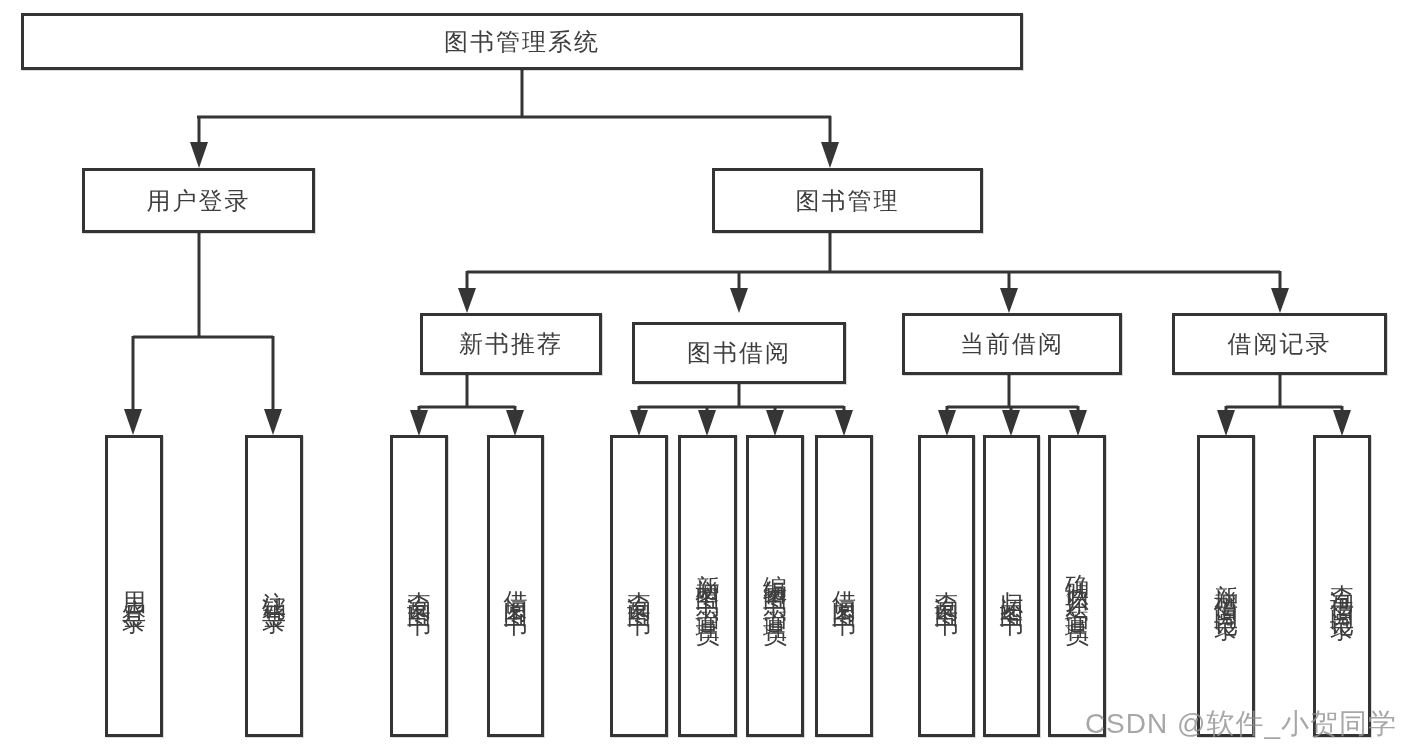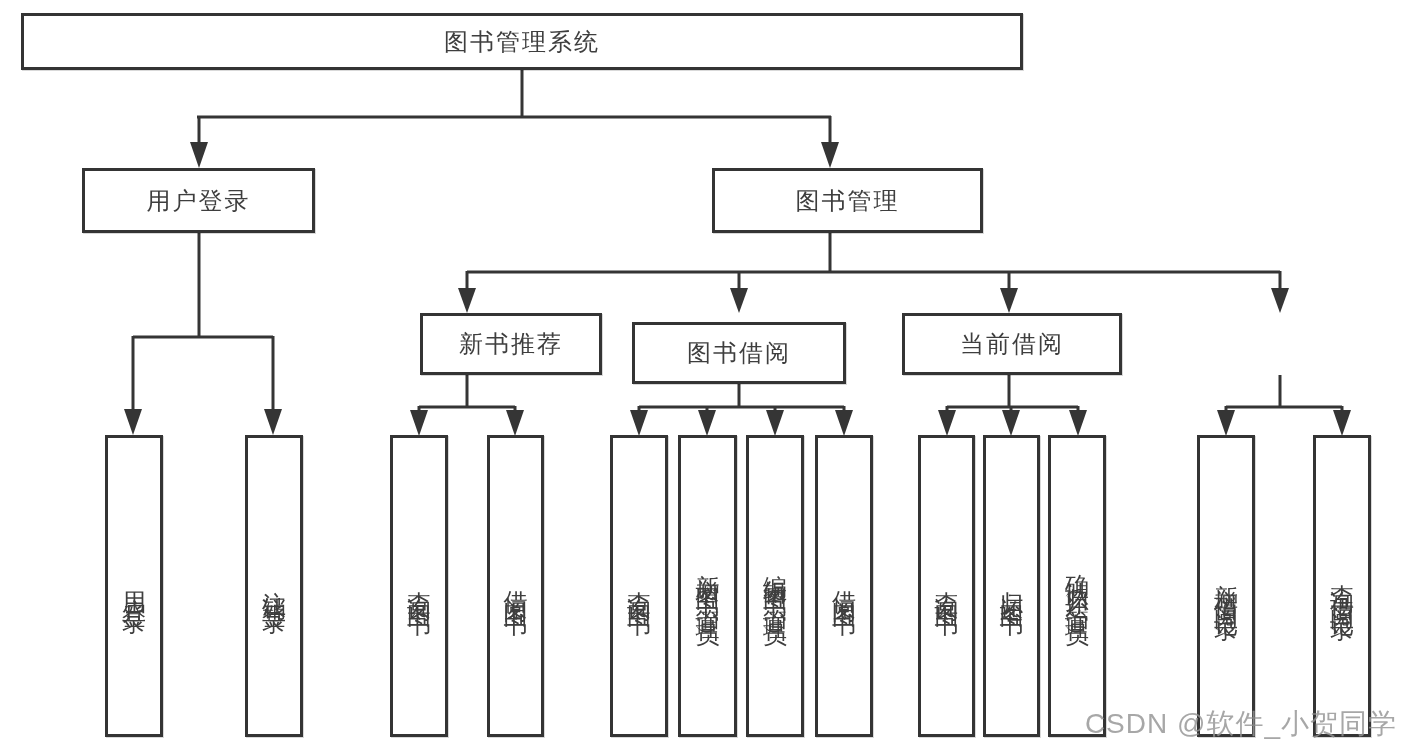--- a/index.html
+++ b/index.html
@@ -147,20 +147,23 @@
 
   <div class="node n-new-book">
     <span>新书推荐</span>
   </div>
   <div class="node n-book-borrow">
     <span>图书借阅</span>
   </div>
   <div class="node n-current-borrow">
     <span>当前借阅</span>
   </div>
+  <div class="node n-borrow-records">
+    <span>借阅记录</span>
+  </div>
 
   <div class="node vertical leaf n-leaf-login">
     <span>用户登录</span>
   </div>
   <div class="node vertical leaf n-leaf-logout">
     <span>注销登录</span>
   </div>
 
   <div class="node vertical leaf n-rec-query">
     <span>查询图书</span>

